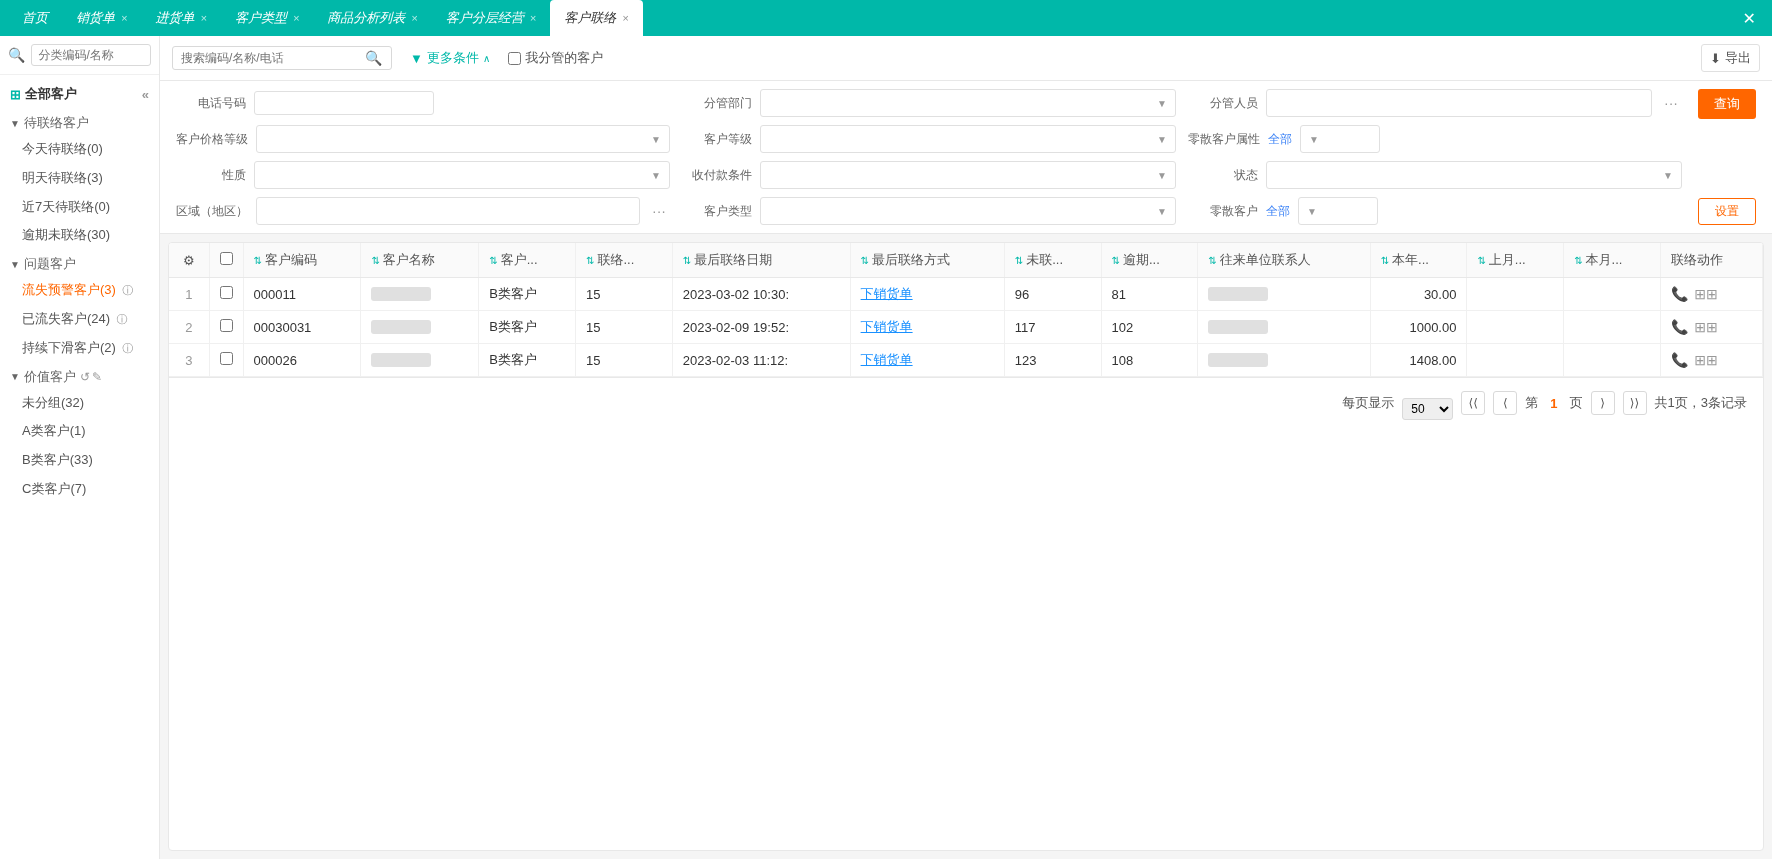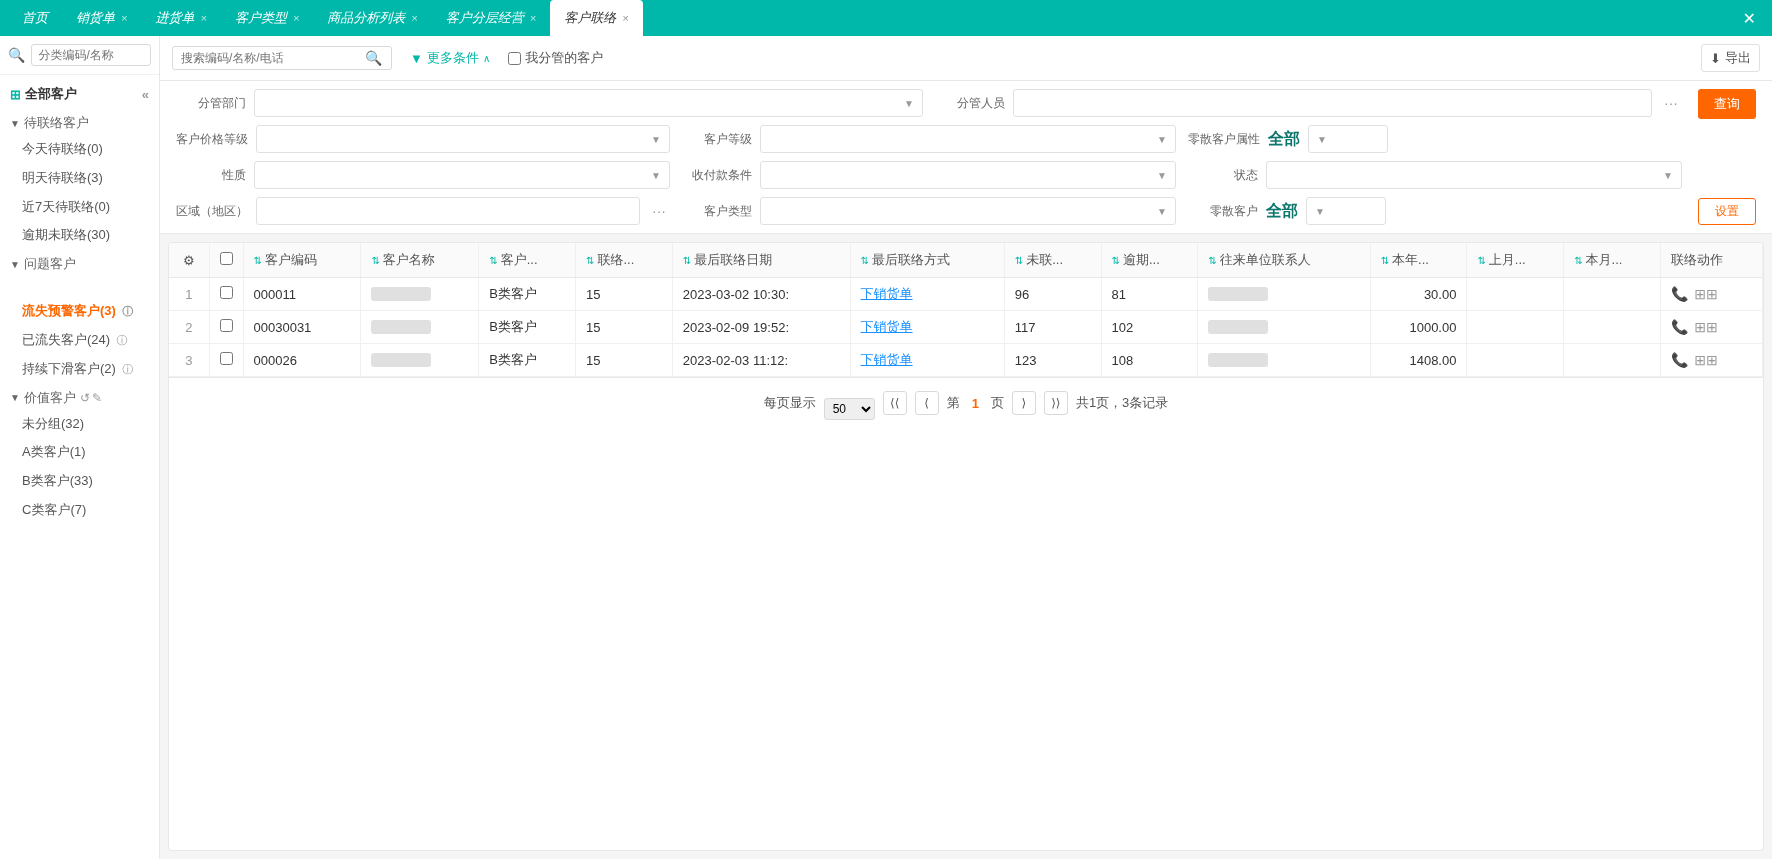--- a/index.html
+++ b/index.html
@@ -117,22 +117,21 @@
     }
     .sidebar-item {
       padding: 4px 10px 4px 22px;
       color: #555;
       cursor: pointer;
       font-size: 12px;
       line-height: 1.6;
     }
     .sidebar-item.active {
       color: #ff6600;
-      font-weight: bold;
-      margin-top: 21px;
+      font-weight: normal;
     }
     .sidebar-item .info-icon {
       color: #999;
       margin-left: 3px;
       font-size: 11px;
     }
 
     
     .content-area {
       flex: 1;
@@ -274,23 +273,22 @@
       cursor: pointer;
       font-size: 12px;
     }
     .more-dots {
       color: #999;
       cursor: pointer;
       font-size: 14px;
       padding: 0 4px;
     }
     .status-text {
-      color: #0f766e;
-      font-size: 16px;
-      font-weight: bold;
+      color: #3b82f6;
+      font-size: 12px;
     }
 
     
     .table-container {
       flex: 1;
       overflow: auto;
       background: #fff;
       margin: 8px;
       border-radius: 4px;
       border: 1px solid #e8e8e8;
@@ -342,21 +340,21 @@
       height: 14px;
     }
 
     
     .table-footer {
       background: #fff;
       padding: 8px 16px;
       border-top: 1px solid #e8e8e8;
       display: flex;
       align-items: center;
-      justify-content: center;
+      justify-content: flex-end;
       gap: 8px;
       font-size: 12px;
       color: #555;
     }
     .page-size-select {
       border: 1px solid #d9d9d9;
       border-radius: 3px;
       padding: 2px 4px;
       font-size: 12px;
       margin-top: 12px;
@@ -520,20 +518,24 @@
         <span>⬇</span>
         <span>导出</span>
       </div>
     </div>
 
     <div class="filter-panel">
       <div style="display:flex; gap:8px;">
         <div style="flex:1;">
 
           <div class="filter-row">
+            <div class="filter-field">
+              <span class="filter-label">电话号码</span>
+              <input class="filter-input" type="text" style="max-width: 180px;">
+            </div>
             <div class="filter-field">
               <span class="filter-label">分管部门</span>
               <div class="filter-select">
                 <span></span>
                 <span class="chevron">▼</span>
               </div>
             </div>
             <div class="filter-field">
               <span class="filter-label">分管人员</span>
               <div class="filter-select" style="flex:1;">

